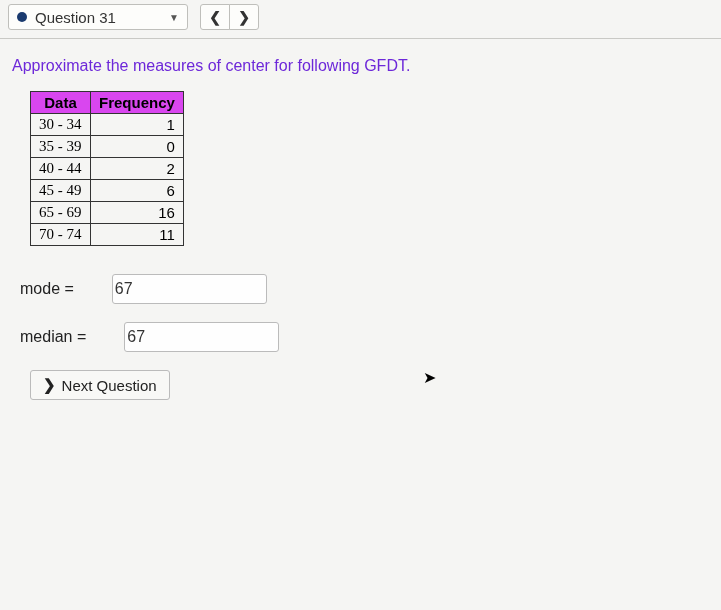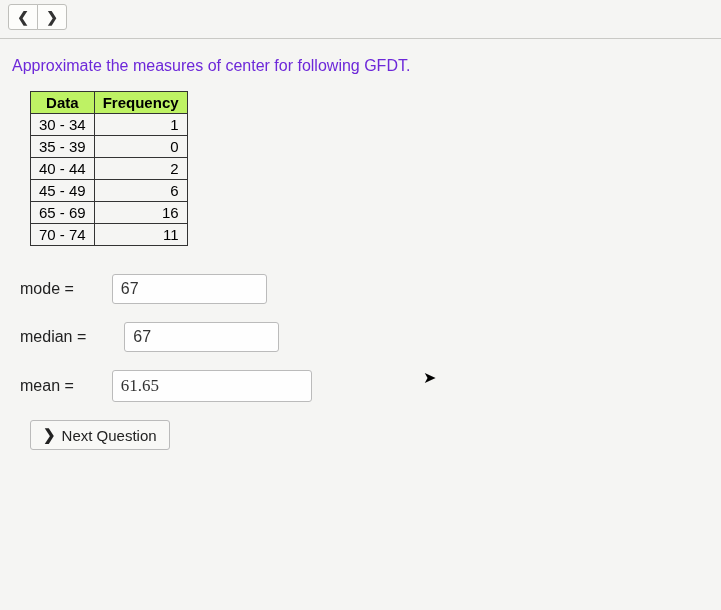--- a/index.html
+++ b/index.html
@@ -89,46 +89,47 @@
       margin-bottom: 28px;
     }
     .data-table th, .data-table td {
       border: 1px solid #333;
       padding: 2px 8px;
       font-size: 15px;
     }
     .data-table th {
       font-weight: bold;
       text-align: center;
-      background: #bef264;
+      background: #d946ef;
     }
     .data-table td.range {
       text-align: left;
       min-width: 60px;
+      font-family: Liberation Serif, serif;
     }
     .data-table td.freq {
       text-align: right;
       min-width: 75px;
     }
     .answer-row {
       display: flex;
       align-items: center;
       margin-left: 8px;
       margin-bottom: 18px;
       font-size: 16px;
       color: #222;
       gap: 32px;
     }
     .answer-label {
       margin-right: 6px;
     }
     .answer-input {
       border: 1px solid #bbb;
       border-radius: 3px;
-      padding: 5px 8px;
+      padding: 5px 2px;
       font-size: 16px;
       background: #fefefe;
       color: #333;
       font-family: inherit;
     }
     .input-mode { width: 155px; }
     .input-median { width: 155px; margin-left: 0; }
     .input-mean { width: 200px; font-family: "Times New Roman", serif; font-size: 17px; }
     .note {
       font-size: 15.5px;
@@ -158,20 +159,25 @@
       top: 368px;
       font-size: 16px;
       color: #000;
       pointer-events: none;
     }
   </style>
 </head>
 <body>
 
 <div class="top-bar">
+  <div class="question-selector">
+    <span class="question-dot"></span>
+    <span class="question-label">Question 31</span>
+    <span class="dropdown-caret">▼</span>
+  </div>
   <div class="nav-buttons">
     <div class="nav-btn">
       <span>❮</span>
     </div>
     <div class="nav-btn">
       <span>❯</span>
     </div>
   </div>
 </div>
 
@@ -216,24 +222,20 @@
   <div class="answer-row">
     <span class="answer-label">mode =</span>
     <input class="answer-input input-mode" value="67" style="">
   </div>
 
   <div class="answer-row">
     <span class="answer-label">median =</span>
     <input class="answer-input input-median" value="67" style="">
   </div>
 
-  <div class="answer-row">
-    <span class="answer-label">mean =</span>
-    <input class="answer-input input-mean" value="61.65" style="">
-  </div>
 
 
   <button class="next-btn">
     <span class="chev">❯</span>
     <span>Next Question</span>
   </button>
 </div>
 
 <div class="cursor">➤</div>
 

